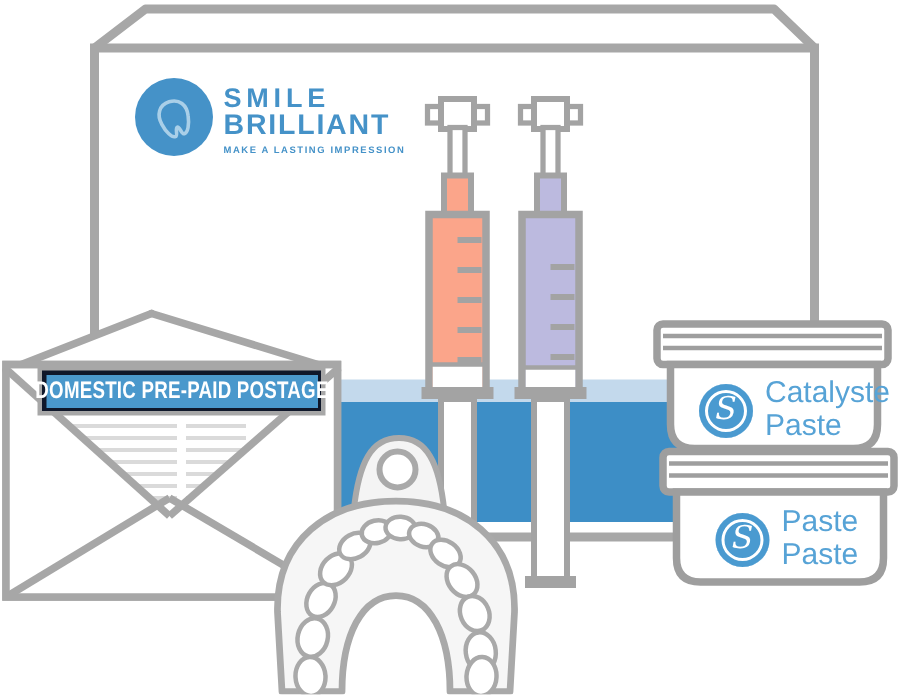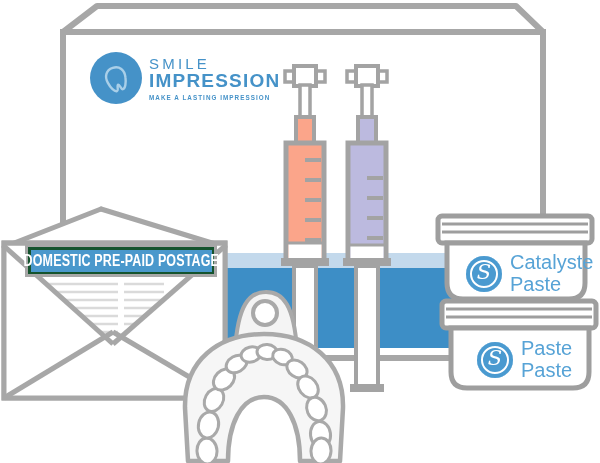--- a/index.html
+++ b/index.html
@@ -8,30 +8,30 @@
     font-family:"Liberation Sans", sans-serif;
   }
   .scene{position:absolute;left:0;top:0;z-index:1;}
   
   .logo{position:absolute;left:90px;top:52px;z-index:3;display:flex;}
   .logo-circle{
     width:52px;height:52px;border-radius:50%;background:#4592C8;
     display:flex;align-items:center;justify-content:center;flex:0 0 auto;
   }
   .logo-text{margin-left:7px;padding-top:4px;}
-  .logo-l1{font-size:15px;font-weight:normal;letter-spacing:3.2px;color:#4592C8;line-height:1;}
+  .logo-l1{font-size:18px;font-weight:bold;letter-spacing:3.2px;color:#4592C8;line-height:1;}
   .logo-l2{font-size:19px;font-weight:bold;letter-spacing:1.2px;color:#4592C8;line-height:1.05;}
   .logo-tag{font-size:6.3px;font-weight:bold;letter-spacing:1.05px;color:#4592C8;margin-top:3px;white-space:nowrap;}
   
   .postage{
     position:absolute;left:25px;top:244px;width:192px;height:33px;z-index:3;
     background:#A7A7A7;padding:3px;box-sizing:border-box;
   }
   .postage-inner{
-    width:100%;height:100%;background:#14532d;padding:2.5px;box-sizing:border-box;
+    width:100%;height:100%;background:#0f172a;padding:2.5px;box-sizing:border-box;
   }
   .postage-core{
     width:100%;height:100%;background:#4A98CC;display:flex;align-items:center;justify-content:center;
   }
   .postage-text{
     color:#fff;font-weight:bold;font-size:16px;white-space:nowrap;
     transform:scaleX(0.78);letter-spacing:0.2px;
   }
   
   .ctr-label{position:absolute;z-index:3;display:flex;align-items:center;}
@@ -174,21 +174,21 @@
   </svg>
 
   <div class="logo">
     <div class="logo-circle">
       <svg width="34" height="34" viewBox="-12 -12 24 24">
         <path d="M0,-7.5 C5,-7.5 7.5,-3.5 6.5,1.5 C5.8,5.5 4,9 2.2,9 C0.8,9 1.2,5 0,5 C-1.2,5 -0.8,9 -2.2,9 C-4,9 -5.8,5.5 -6.5,1.5 C-7.5,-3.5 -5,-7.5 0,-7.5 Z" fill="none" stroke="#A9CFE8" stroke-width="1.7" transform="rotate(-18)"></path>
       </svg>
     </div>
     <div class="logo-text">
       <div class="logo-l1">SMILE</div>
-      <div class="logo-l2">IMPRESSION</div>
+      <div class="logo-l2">BRILLIANT</div>
       <div class="logo-tag">MAKE A LASTING IMPRESSION</div>
     </div>
   </div>
 
   <div class="postage">
     <div class="postage-inner">
       <div class="postage-core">
         <span class="postage-text">DOMESTIC PRE-PAID POSTAGE</span>
       </div>
     </div>

